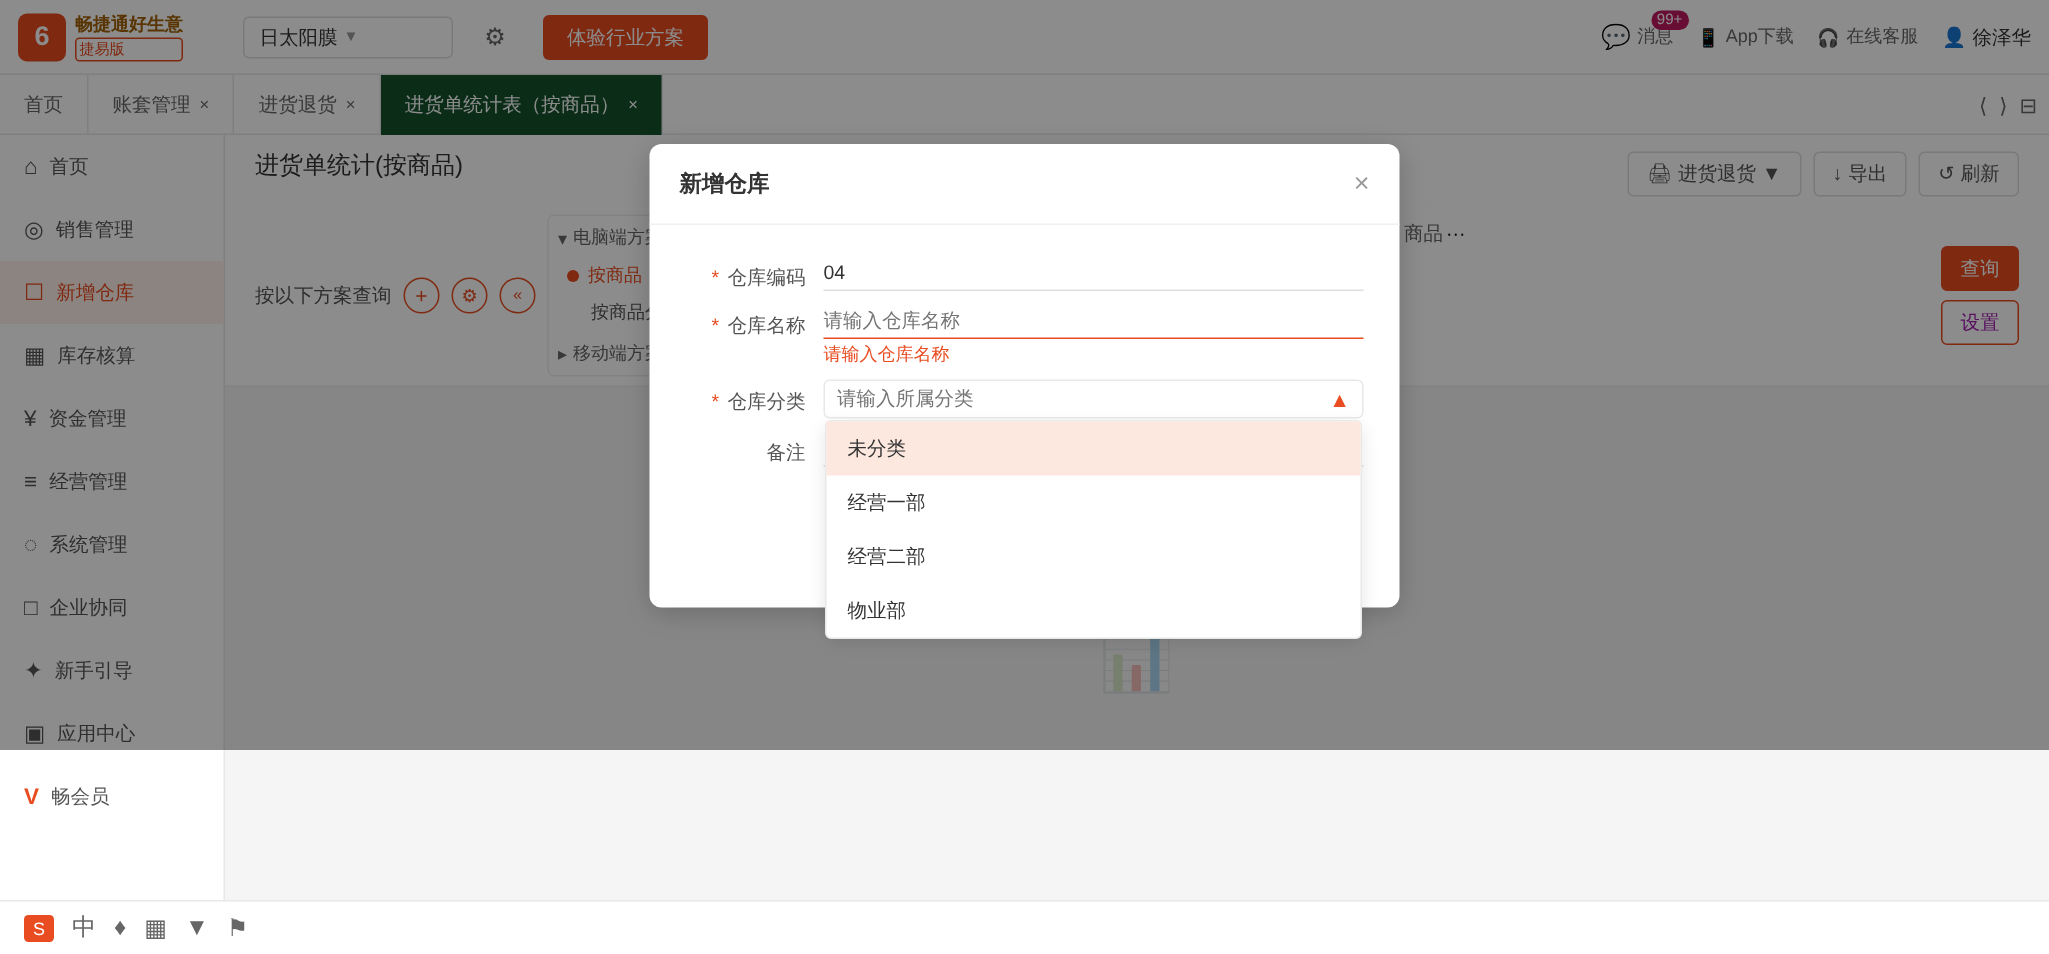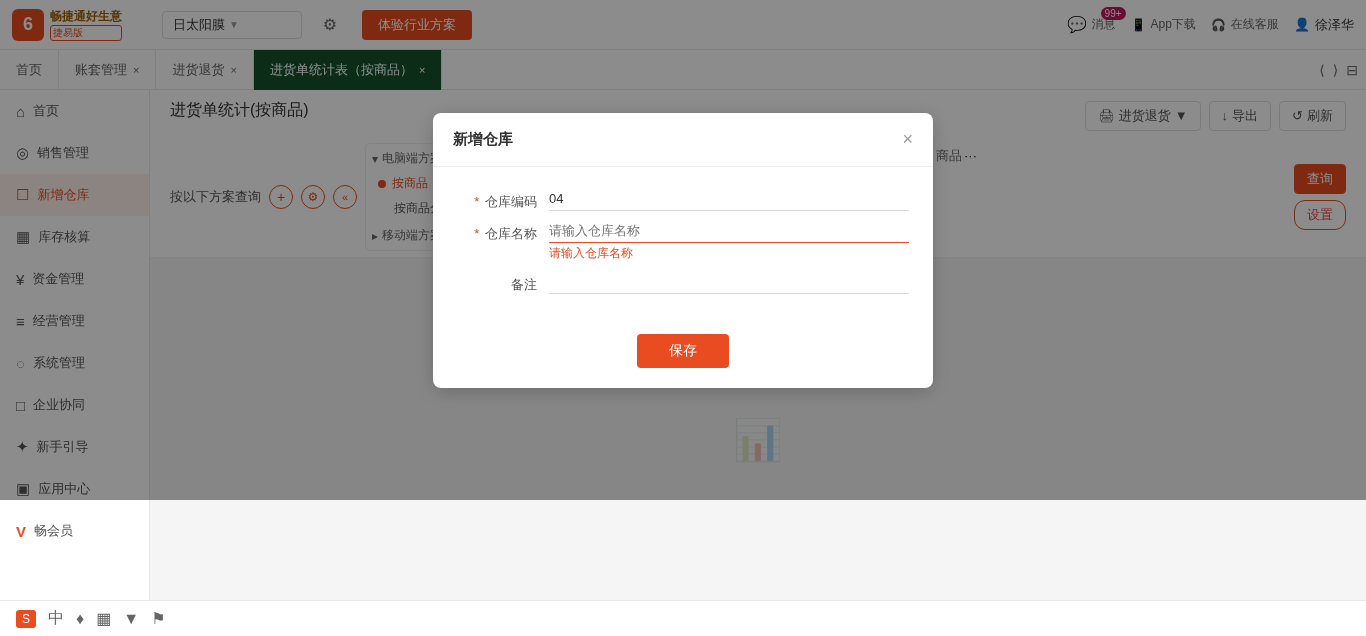--- a/index.html
+++ b/index.html
@@ -232,21 +232,21 @@
       flex: 1; border: none; border-bottom: 1px solid #ddd;
       padding: 4px 0; font-size: 13px; outline: none;
     }
     .action-btn {
       display: flex; align-items: center; gap: 4px;
       padding: 5px 12px; border-radius: 4px;
       border: 1px solid #ddd; cursor: pointer;
       background: #fff; color: #555; font-size: 13px;
     }
     .action-btn.query { background: #e84c20; color: #fff; border-color: #e84c20; }
-    .action-btn.set { background: #fff; color: #ef4444; border-color: #e84c20; border-radius: 11px; }
+    .action-btn.set { background: #fff; color: #a21caf; border-color: #e84c20; }
 
     
     .page-header-row {
       display: flex; align-items: center; justify-content: space-between;
       padding: 10px 20px 6px;
       background: #fff;
     }
 
     .bottom-bar {
       position: absolute; bottom: 0; left: 0; right: 0;
@@ -490,20 +490,45 @@
         <div class="form-label">
           <span class="required">*</span>
           <span>仓库名称</span>
         </div>
         <div class="form-input-wrap">
           <input class="form-input error-border" type="text" placeholder="请输入仓库名称" style="">
           <div class="error-msg">请输入仓库名称</div>
         </div>
       </div>
 
+      <div class="form-row" style="position:relative;">
+        <div class="form-label">
+          <span class="required">*</span>
+          <span>仓库分类</span>
+        </div>
+        <div class="category-input-wrap">
+          <input class="category-input" type="text" placeholder="请输入所属分类" style="">
+          <span class="category-arrow">▲</span>
+
+          <div class="dropdown-list">
+            <div class="dropdown-item selected">
+              <span>未分类</span>
+            </div>
+            <div class="dropdown-item">
+              <span>经营一部</span>
+            </div>
+            <div class="dropdown-item">
+              <span>经营二部</span>
+            </div>
+            <div class="dropdown-item">
+              <span>物业部</span>
+            </div>
+          </div>
+        </div>
+      </div>
 
       <div class="form-row">
         <div class="form-label">
           <span>备注</span>
         </div>
         <input class="notes-input" type="text" style="">
       </div>
     </div>
 
     <div class="dialog-footer">

